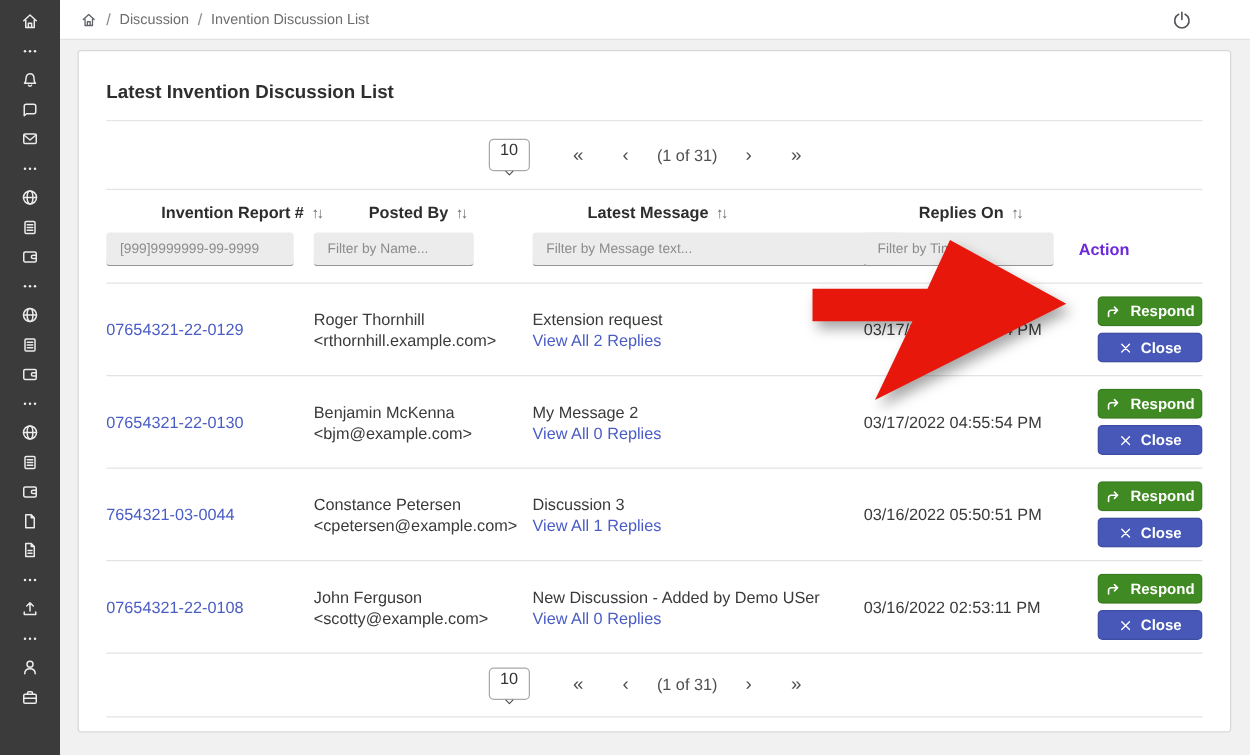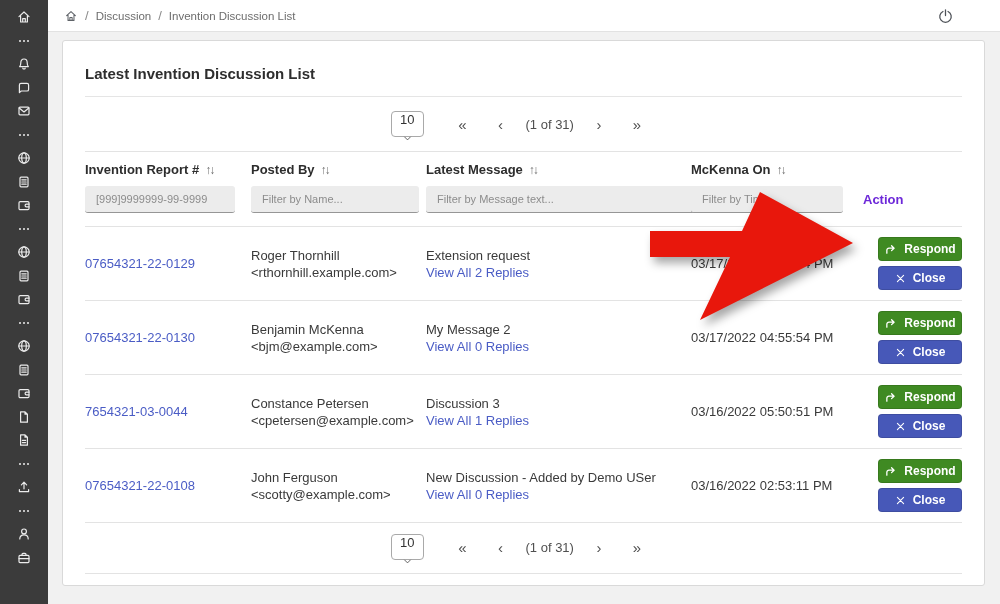--- a/index.html
+++ b/index.html
@@ -40,30 +40,30 @@
     cursor:pointer; margin-right:20px; background:#fff;flex-direction:column; }
   .pgsize .chev { color:#444; display:flex; }
   .pg-btn { border:none; background:none; color:#4f4f4f; font-size:15px;
     cursor:pointer; width:38px; text-align:center; font-family:inherit; }
   .pg-label { color:#4f4f4f; font-size:13px; padding:0 6px; }
   .paginator.bottom { padding:11px 0 13px 0; border-bottom:1px solid #e3e3e3; }
 
   
   .tablewrap { border-top:1px solid #e3e3e3; }
   .grid { display:grid; grid-template-columns:166px 175px 265px 170px 1fr; }
-  .thead { padding-top:10px; }
+  .thead { padding-top:10px;margin-left:44px; }
   .th-label { font-size:13px; font-weight:bold; color:#2d2d2d; }
   .sort { font-size:12px; font-weight:normal; color:#6e6e6e;
     letter-spacing:-2px; margin-left:6px; }
   .filters { margin-top:9px; padding-bottom:13px; border-bottom:1px solid #e3e3e3; }
   .filter-input { height:27px; background:#ececec; border:none;
     border-bottom:1px solid #969696; border-radius:3px; padding:0 11px;
     font-size:11px; color:#4d7c0f; font-family:inherit; outline:none; }
   .filter-input::placeholder { color:#8c8c8c; }
-  .f-report { width:150px; } .f-name { width:168px; }
+  .f-report { width:150px; } .f-name { width:128px; }
   .f-msg { width:295px; } .f-time { width:152px; }
   .action-h { font-size:13px; font-weight:bold; color:#6d28d9;
     align-self:center; padding-left:2px; }
 
   .trow { height:74px; border-bottom:1px solid #e3e3e3; align-items:center; }
   .cell { font-size:13px; color:#3a3a3a; line-height:17px; padding-right:14px; }
   a.link { color:#4a5cc5; text-decoration:none; cursor:pointer; }
   .actions { display:flex; flex-direction:column; align-items:flex-end;
     gap:5px; padding-right:0; }
   .btn { display:flex; align-items:center; justify-content:center; gap:7px;
@@ -279,21 +279,21 @@
     <span class="pg-label">(1 of 31)</span>
     <button class="pg-btn">›</button>
     <button class="pg-btn">»</button>
   </div>
 
   <div class="tablewrap">
     <div class="grid thead">
       <div class="th-label"><span>Invention Report #</span><span class="sort">↑↓</span></div>
       <div class="th-label"><span>Posted By</span><span class="sort">↑↓</span></div>
       <div class="th-label"><span>Latest Message</span><span class="sort">↑↓</span></div>
-      <div class="th-label"><span>McKenna On</span><span class="sort">↑↓</span></div>
+      <div class="th-label"><span>Replies On</span><span class="sort">↑↓</span></div>
       <div></div>
     </div>
     <div class="grid filters">
       <div><input class="filter-input f-report" placeholder="[999]9999999-99-9999" style=""></div>
       <div><input class="filter-input f-name" placeholder="Filter by Name..." style=""></div>
       <div><input class="filter-input f-msg" placeholder="Filter by Message text..." style=""></div>
       <div><input class="filter-input f-time" placeholder="Filter by Time..." style=""></div>
       <div class="action-h">Action</div>
     </div>
 

